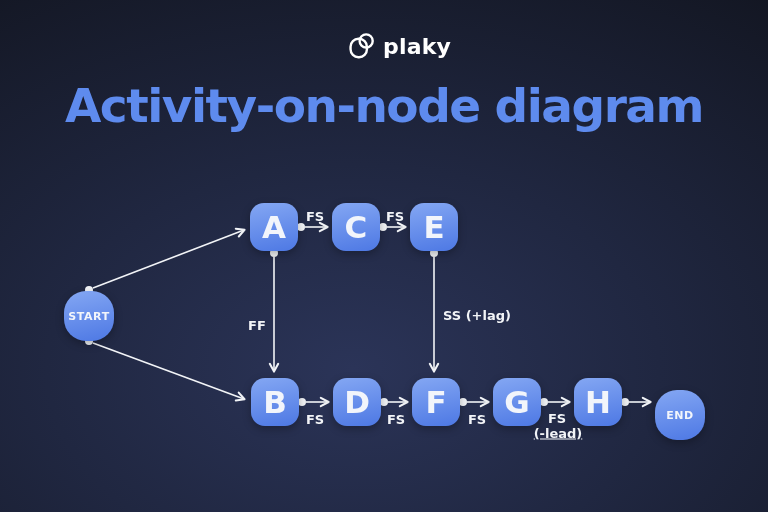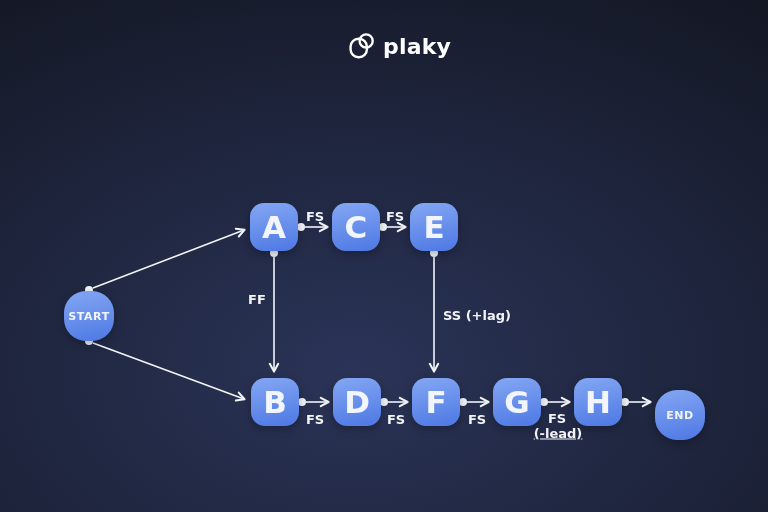--- a/index.html
+++ b/index.html
@@ -61,20 +61,21 @@
 <div class="stage">
 
   <div class="logo">
     <svg width="27" height="26" viewBox="0 0 28 27">
       <rect x="1.6" y="6" width="17" height="19.2" rx="8.2" fill="none" stroke="#ffffff" stroke-width="2.5"></rect>
       <rect x="11" y="1.4" width="13.6" height="13.6" rx="6.8" fill="none" stroke="#ffffff" stroke-width="2.5"></rect>
     </svg>
     <span class="logo-text">plaky</span>
   </div>
 
+  <h1 class="title">Activity-on-node diagram</h1>
 
   <svg class="edges" width="768" height="512" viewBox="0 0 768 512">
     <defs>
       <marker id="arrow" viewBox="0 0 10 10" refX="7.5" refY="5" markerWidth="7.5" markerHeight="7.5" orient="auto-start-reverse">
         <path d="M1.5,1.5 L8,5 L1.5,8.5" fill="none" stroke="#f2f4f7" stroke-width="1.7" stroke-linecap="round" stroke-linejoin="round"></path>
       </marker>
     </defs>
 
     <circle cx="89" cy="290" r="4"></circle>
     <line x1="93" y1="288" x2="244" y2="230" marker-end="url(#arrow)"></line>
@@ -116,21 +117,21 @@
   <div class="node" style="left:410px;top:203px;">E</div>
   <div class="node" style="left:251px;top:378px;">B</div>
   <div class="node" style="left:333px;top:378px;">D</div>
   <div class="node" style="left:412px;top:378px;">F</div>
   <div class="node" style="left:493px;top:378px;">G</div>
   <div class="node" style="left:574px;top:378px;">H</div>
   <div class="node small" style="left:655px;top:390px;font-size:11px;">END</div>
 
   <span class="elabel" style="left:315px;top:216px;">FS</span>
   <span class="elabel" style="left:395px;top:216px;">FS</span>
-  <span class="elabel" style="left:257px;top:299px;">FF</span>
+  <span class="elabel" style="left:257px;top:325px;">FF</span>
   <span class="elabel" style="left:477px;top:315px;text-align:center;">SS (+lag)</span>
   <span class="elabel" style="left:315px;top:419px;">FS</span>
   <span class="elabel" style="left:396px;top:419px;">FS</span>
   <span class="elabel" style="left:477px;top:419px;">FS</span>
   <span class="elabel" style="left:557px;top:418px;">FS</span>
   <span class="elabel sub" style="left:558px;top:433px;">(-lead)</span>
 
 </div>
 
 </body></html>

